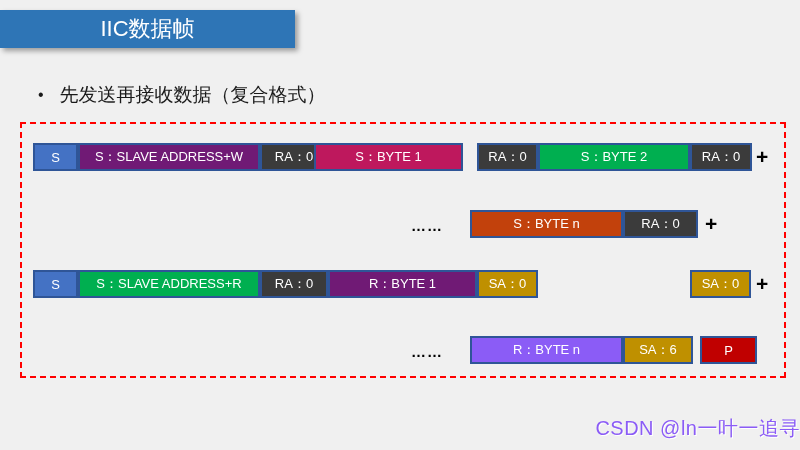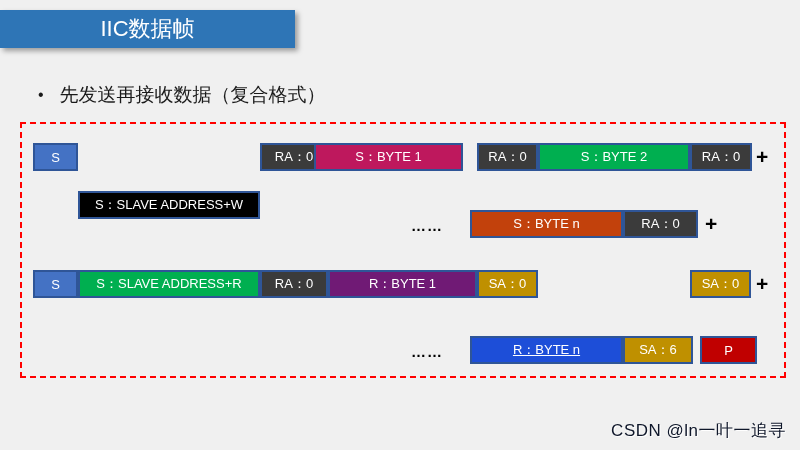--- a/index.html
+++ b/index.html
@@ -54,23 +54,23 @@
     font-size: 15px; line-height: 32px;
     letter-spacing: 1px;
   }
   .plus-sign {
     position: absolute; top: 0; height: 100%;
     color: #000000; font-weight: bold;
     font-size: 21px; line-height: 27px;
   }
 
   .watermark {
-    position: absolute; right: 14px; bottom: 8px;
-    font-size: 17px;
-    color: #0f172a;
+    position: absolute; right: 0; bottom: 8px;
+    font-size: 20px;
+    color: #8b5cf6;
     text-shadow: 1px 1px 0 #ffffff;
     letter-spacing: 0.5px;
   }
 </style>
 </head>
 <body>
 
 <div class="stage">
 
   <div class="title-banner" style="background: rgb(46, 117, 182); color: rgb(255, 255, 255);">
@@ -80,21 +80,21 @@
   <div class="bullet-line">
     <span class="bullet-marker">•</span>
     <span>先发送再接收数据（复合格式）</span>
   </div>
 
   <div class="frame-area" style="border-color: rgb(255, 0, 0);"></div>
 
   <div>
       <div class="frame-row" style="top: 143px;">
         <div class="seg" style="left: 33px; width: 45px; background: rgb(68, 114, 196); border-color: rgb(47, 85, 151);">S</div>
-        <div class="seg" style="left: 78px; width: 182px; background: #000000; border-color: rgb(47, 85, 151); margin-top: 48px;">S：SLAVE ADDRESS+W</div>
+        <div class="seg" style="left: 78px; width: 182px; background: #701a75; border-color: rgb(47, 85, 151);">S：SLAVE ADDRESS+W</div>
         <div class="seg" style="left: 260px; width: 68px; background: rgb(59, 59, 59); border-color: rgb(47, 85, 151);">RA：0</div>
         <div class="seg" style="left: 314px; width: 149px; background: #be185d; border-color: rgb(47, 85, 151);">S：BYTE 1</div>
         <div class="seg" style="left: 477px; width: 61px; background: rgb(59, 59, 59); border-color: rgb(47, 85, 151);">RA：0</div>
         <div class="seg" style="left: 538px; width: 152px; background: rgb(0, 175, 80); border-color: rgb(47, 85, 151);">S：BYTE 2</div>
         <div class="seg" style="left: 690px; width: 62px; background: rgb(59, 59, 59); border-color: rgb(47, 85, 151);">RA：0</div>
         <span class="plus-sign" style="left: 756px;">+</span>
       </div>
       <div class="frame-row" style="top: 210px;">
         <span class="ellipsis" style="left: 411px;">……</span>
         <div class="seg" style="left: 470px; width: 153px; background: #c2410c; border-color: rgb(47, 85, 151);">S：BYTE n</div>
@@ -105,21 +105,21 @@
         <div class="seg" style="left: 33px; width: 45px; background: rgb(68, 114, 196); border-color: rgb(47, 85, 151);">S</div>
         <div class="seg" style="left: 78px; width: 182px; background: rgb(0, 175, 80); border-color: rgb(47, 85, 151);">S：SLAVE ADDRESS+R</div>
         <div class="seg" style="left: 260px; width: 68px; background: rgb(59, 59, 59); border-color: rgb(47, 85, 151);">RA：0</div>
         <div class="seg" style="left: 328px; width: 149px; background: #701a75; border-color: rgb(47, 85, 151);">R：BYTE 1</div>
         <div class="seg" style="left: 477px; width: 61px; background: rgb(191, 144, 0); border-color: rgb(47, 85, 151);">SA：0</div>
         <div class="seg" style="left: 690px; width: 61px; background: rgb(191, 144, 0); border-color: rgb(47, 85, 151);">SA：0</div>
         <span class="plus-sign" style="left: 756px;">+</span>
       </div>
       <div class="frame-row" style="top: 336px;">
         <span class="ellipsis" style="left: 411px;">……</span>
-        <div class="seg" style="left: 470px; width: 153px; background: #1d4ed8; border-color: rgb(47, 85, 151); text-decoration: underline;">R：BYTE n</div>
+        <div class="seg" style="left: 470px; width: 153px; background: #8b5cf6; border-color: rgb(47, 85, 151);">R：BYTE n</div>
         <div class="seg" style="left: 623px; width: 70px; background: rgb(191, 144, 0); border-color: rgb(47, 85, 151);">SA：6</div>
         <div class="seg" style="left: 700px; width: 57px; background: rgb(192, 0, 0); border-color: rgb(47, 85, 151);">P</div>
       </div>
     </div>
 
   <div class="watermark">CSDN @ln一叶一追寻</div>
 
 </div>
 
 </body></html>

